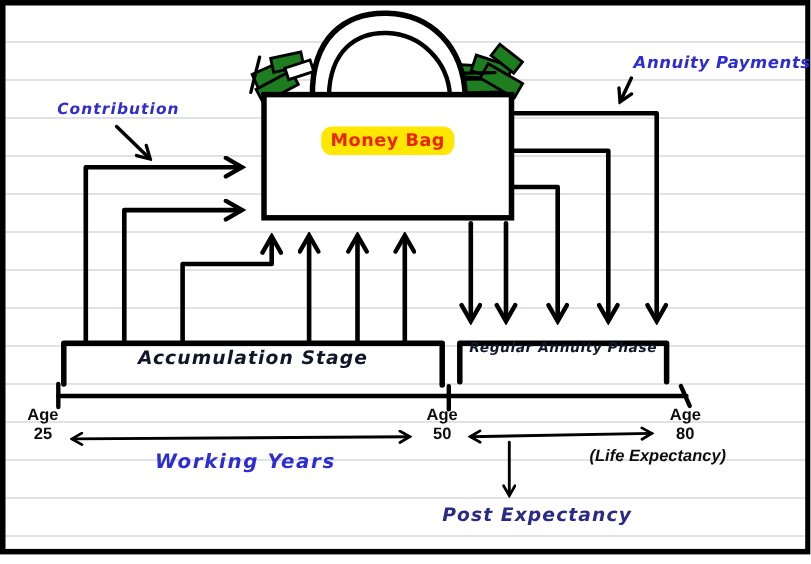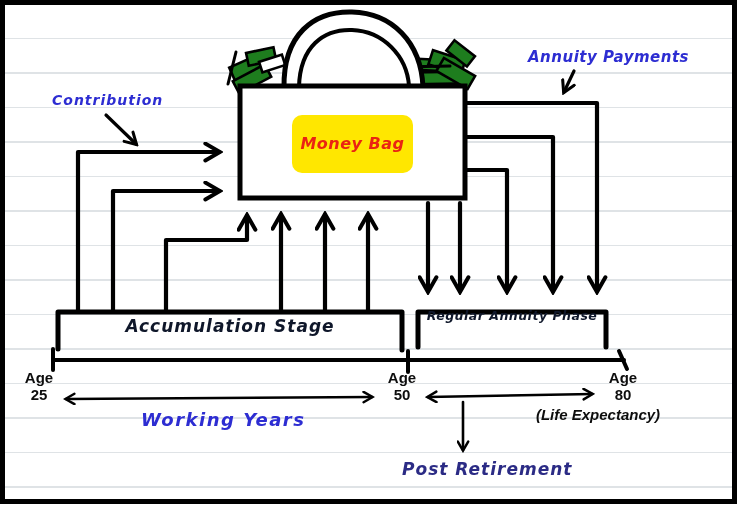--- a/index.html
+++ b/index.html
@@ -16,25 +16,25 @@
     background-position:0 0;
   }
   svg{position:absolute;left:0;top:0;}
   .lbl{position:absolute;white-space:nowrap;}
   .hand{font-style:italic;font-weight:bold;}
   .blue{color:#2d2dd2;}
   .purple{color:#0f172a;}
   .navy{color:#2b2b85;}
   .agefont{font-weight:bold;color:#0d0d0d;font-size:15px;line-height:17px;text-align:center;font-family:"Liberation Sans",sans-serif;}
   .contribution{left:52px;top:92px;font-size:14px;letter-spacing:1px;}
-  .annuity{left:528px;top:48px;font-size:15px;letter-spacing:0.5px;}
+  .annuity{left:576px;top:48px;font-size:15px;letter-spacing:0.5px;}
   .bagtext{left:240px;top:115px;width:225px;text-align:center;line-height:24px;}
   .bagtext .hl{
-    display:inline-block;background:#ffe700;border-radius:10px;padding:17px 8px;
-    color:#ea2412;font-size:16px;font-style:italic;font-weight:bold;letter-spacing:0.5px;
+    display:inline-block;background:#ffe700;border-radius:10px;padding:1px 8px;
+    color:#ea2412;font-size:16px;font-weight:bold;letter-spacing:0.5px;
   }
   .accum{left:58px;top:316px;width:344px;text-align:center;font-size:17px;letter-spacing:1px;}
   .regann{left:418px;top:308px;width:188px;text-align:center;font-size:12.5px;letter-spacing:0.5px;}
   .age25{left:16px;top:369px;width:46px;}
   .age60{left:379px;top:369px;width:46px;}
   .age80{left:600px;top:369px;width:46px;}
   .lifeexp{left:528px;top:406px;width:140px;text-align:center;font-weight:bold;font-size:15px;color:#0d0d0d;font-family:"Liberation Sans",sans-serif;font-style:italic;}
   .workyears{left:141px;top:409px;font-size:18px;letter-spacing:1.5px;}
   .postret{left:402px;top:459px;font-size:17px;letter-spacing:1px;}
 </style>
@@ -138,14 +138,14 @@
 
   <div class="lbl agefont age80">
     <div>Age</div>
     <div>80</div>
   </div>
 
   <div class="lbl lifeexp">(Life Expectancy)</div>
 
   <div class="lbl hand blue workyears">Working Years</div>
 
-  <div class="lbl hand navy postret">Post Retirement</div>
+  <div class="lbl hand navy postret">Post Expectancy</div>
 </div>
 
 </body></html>

